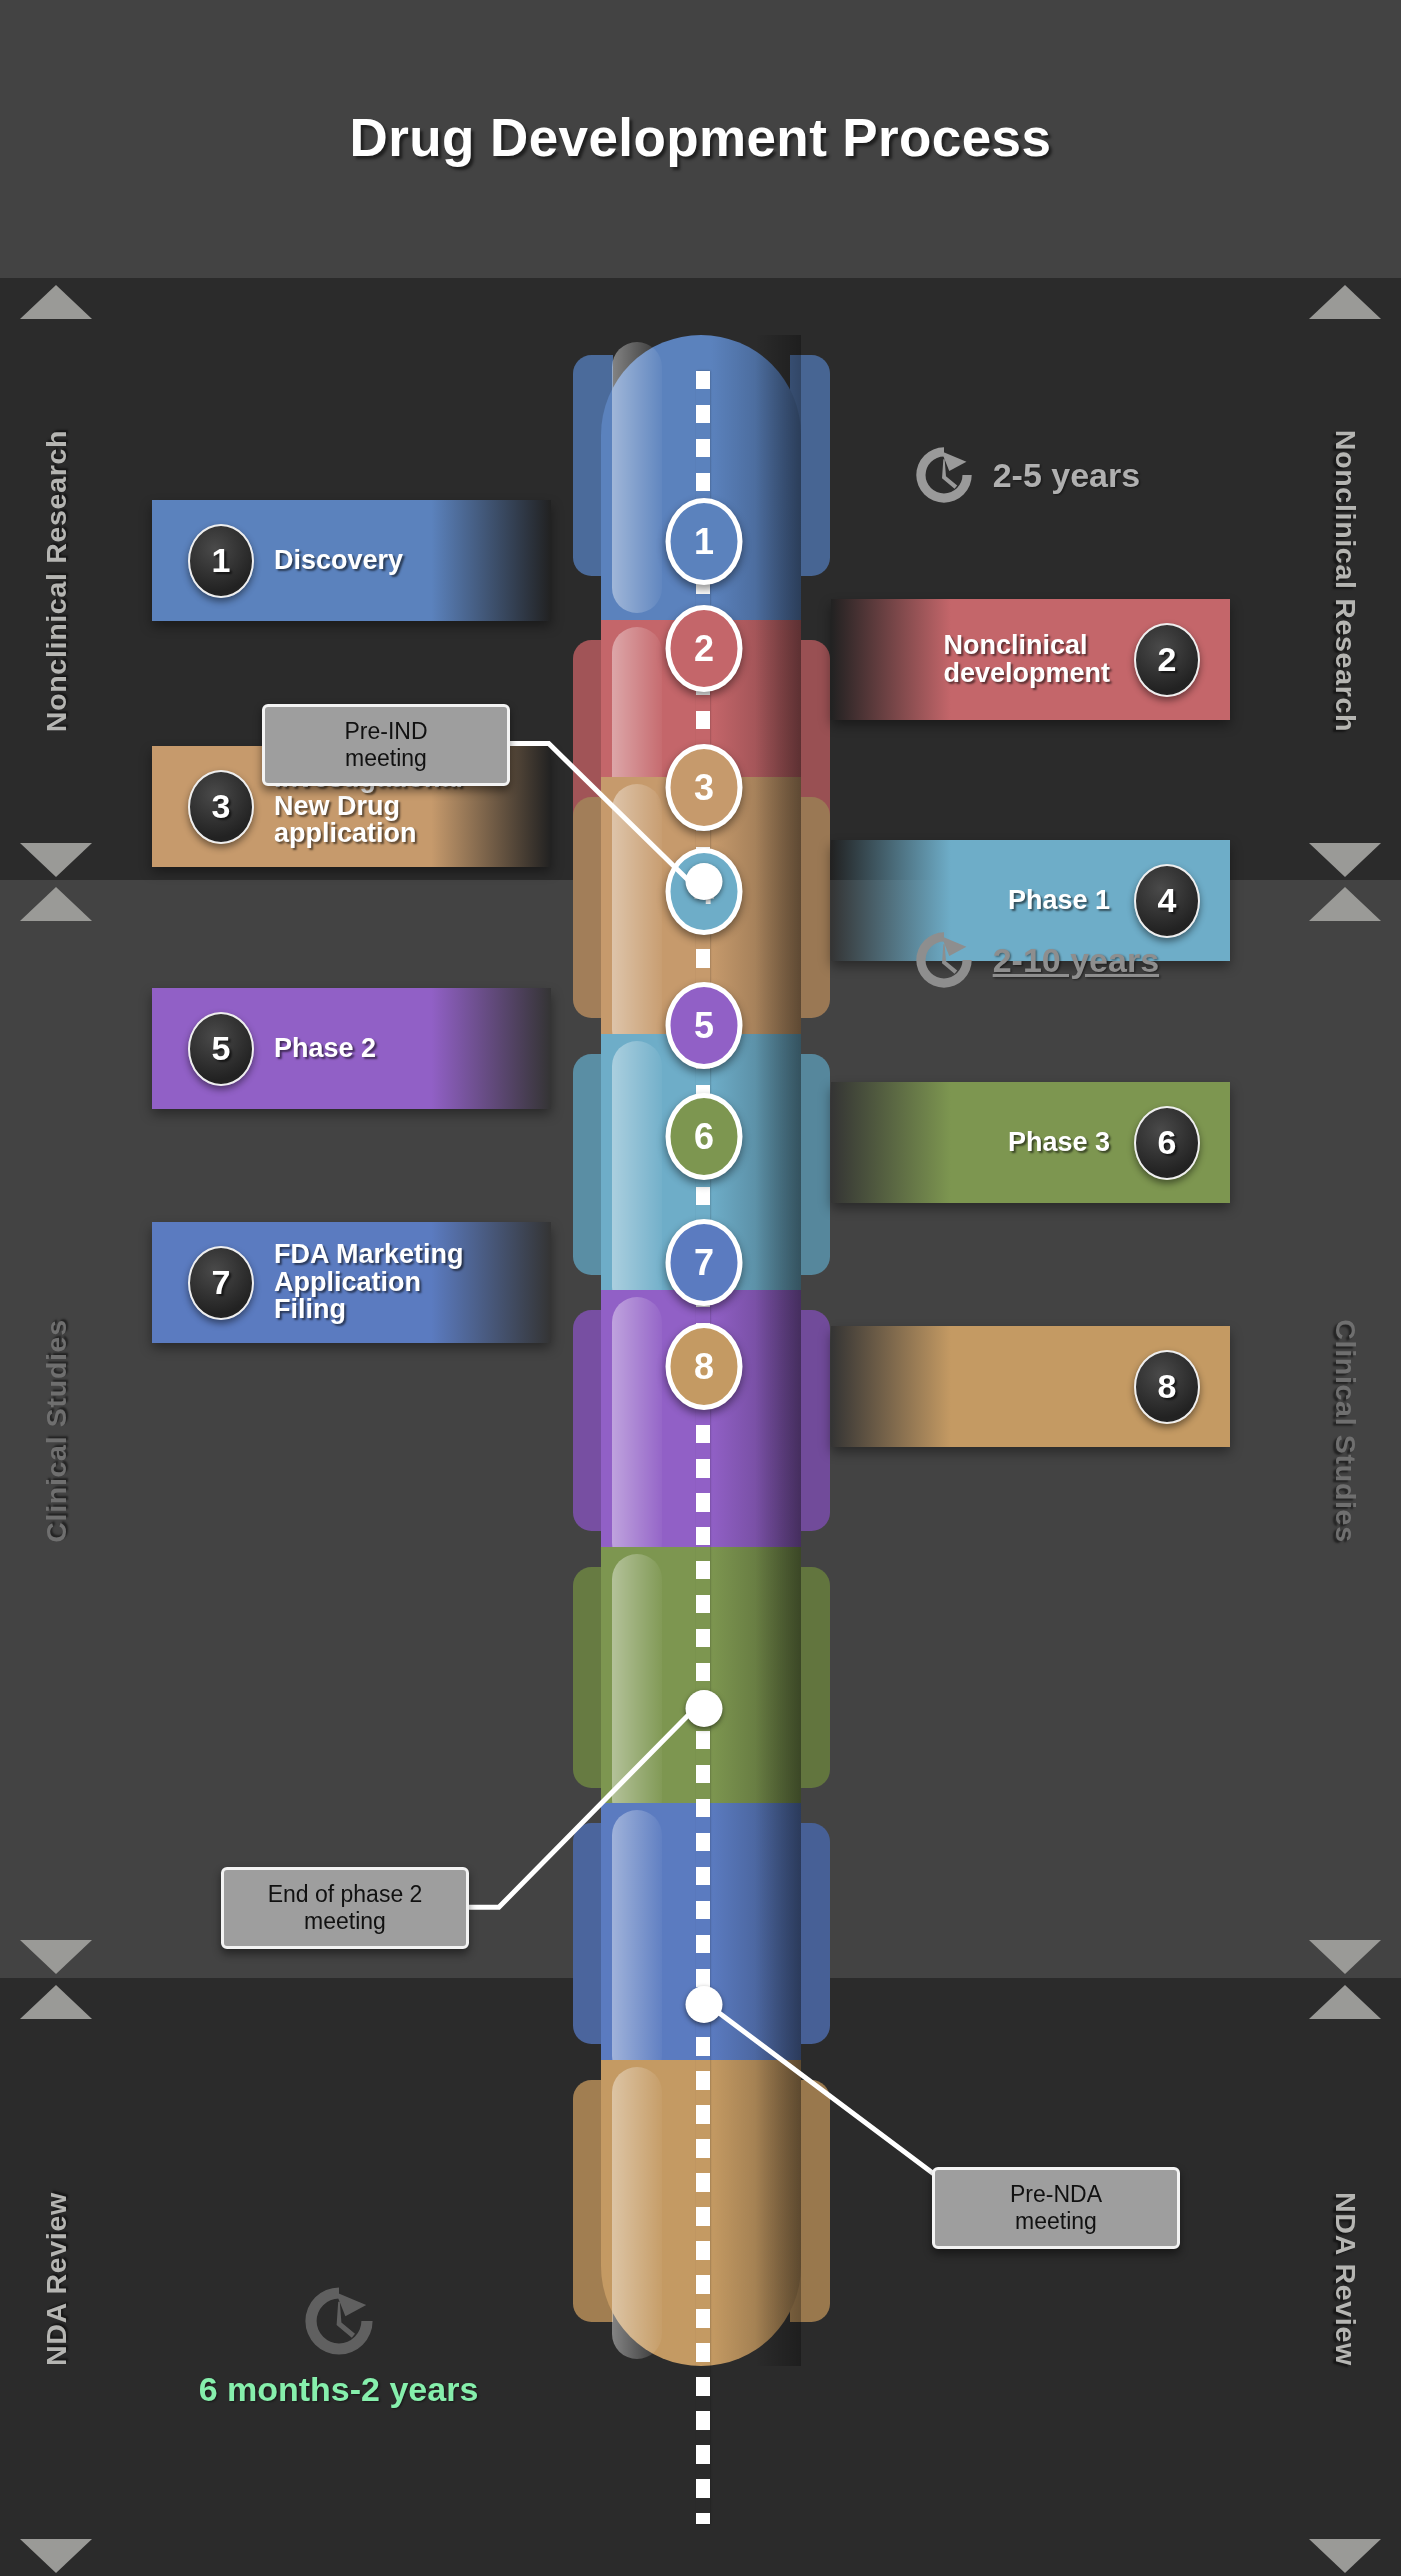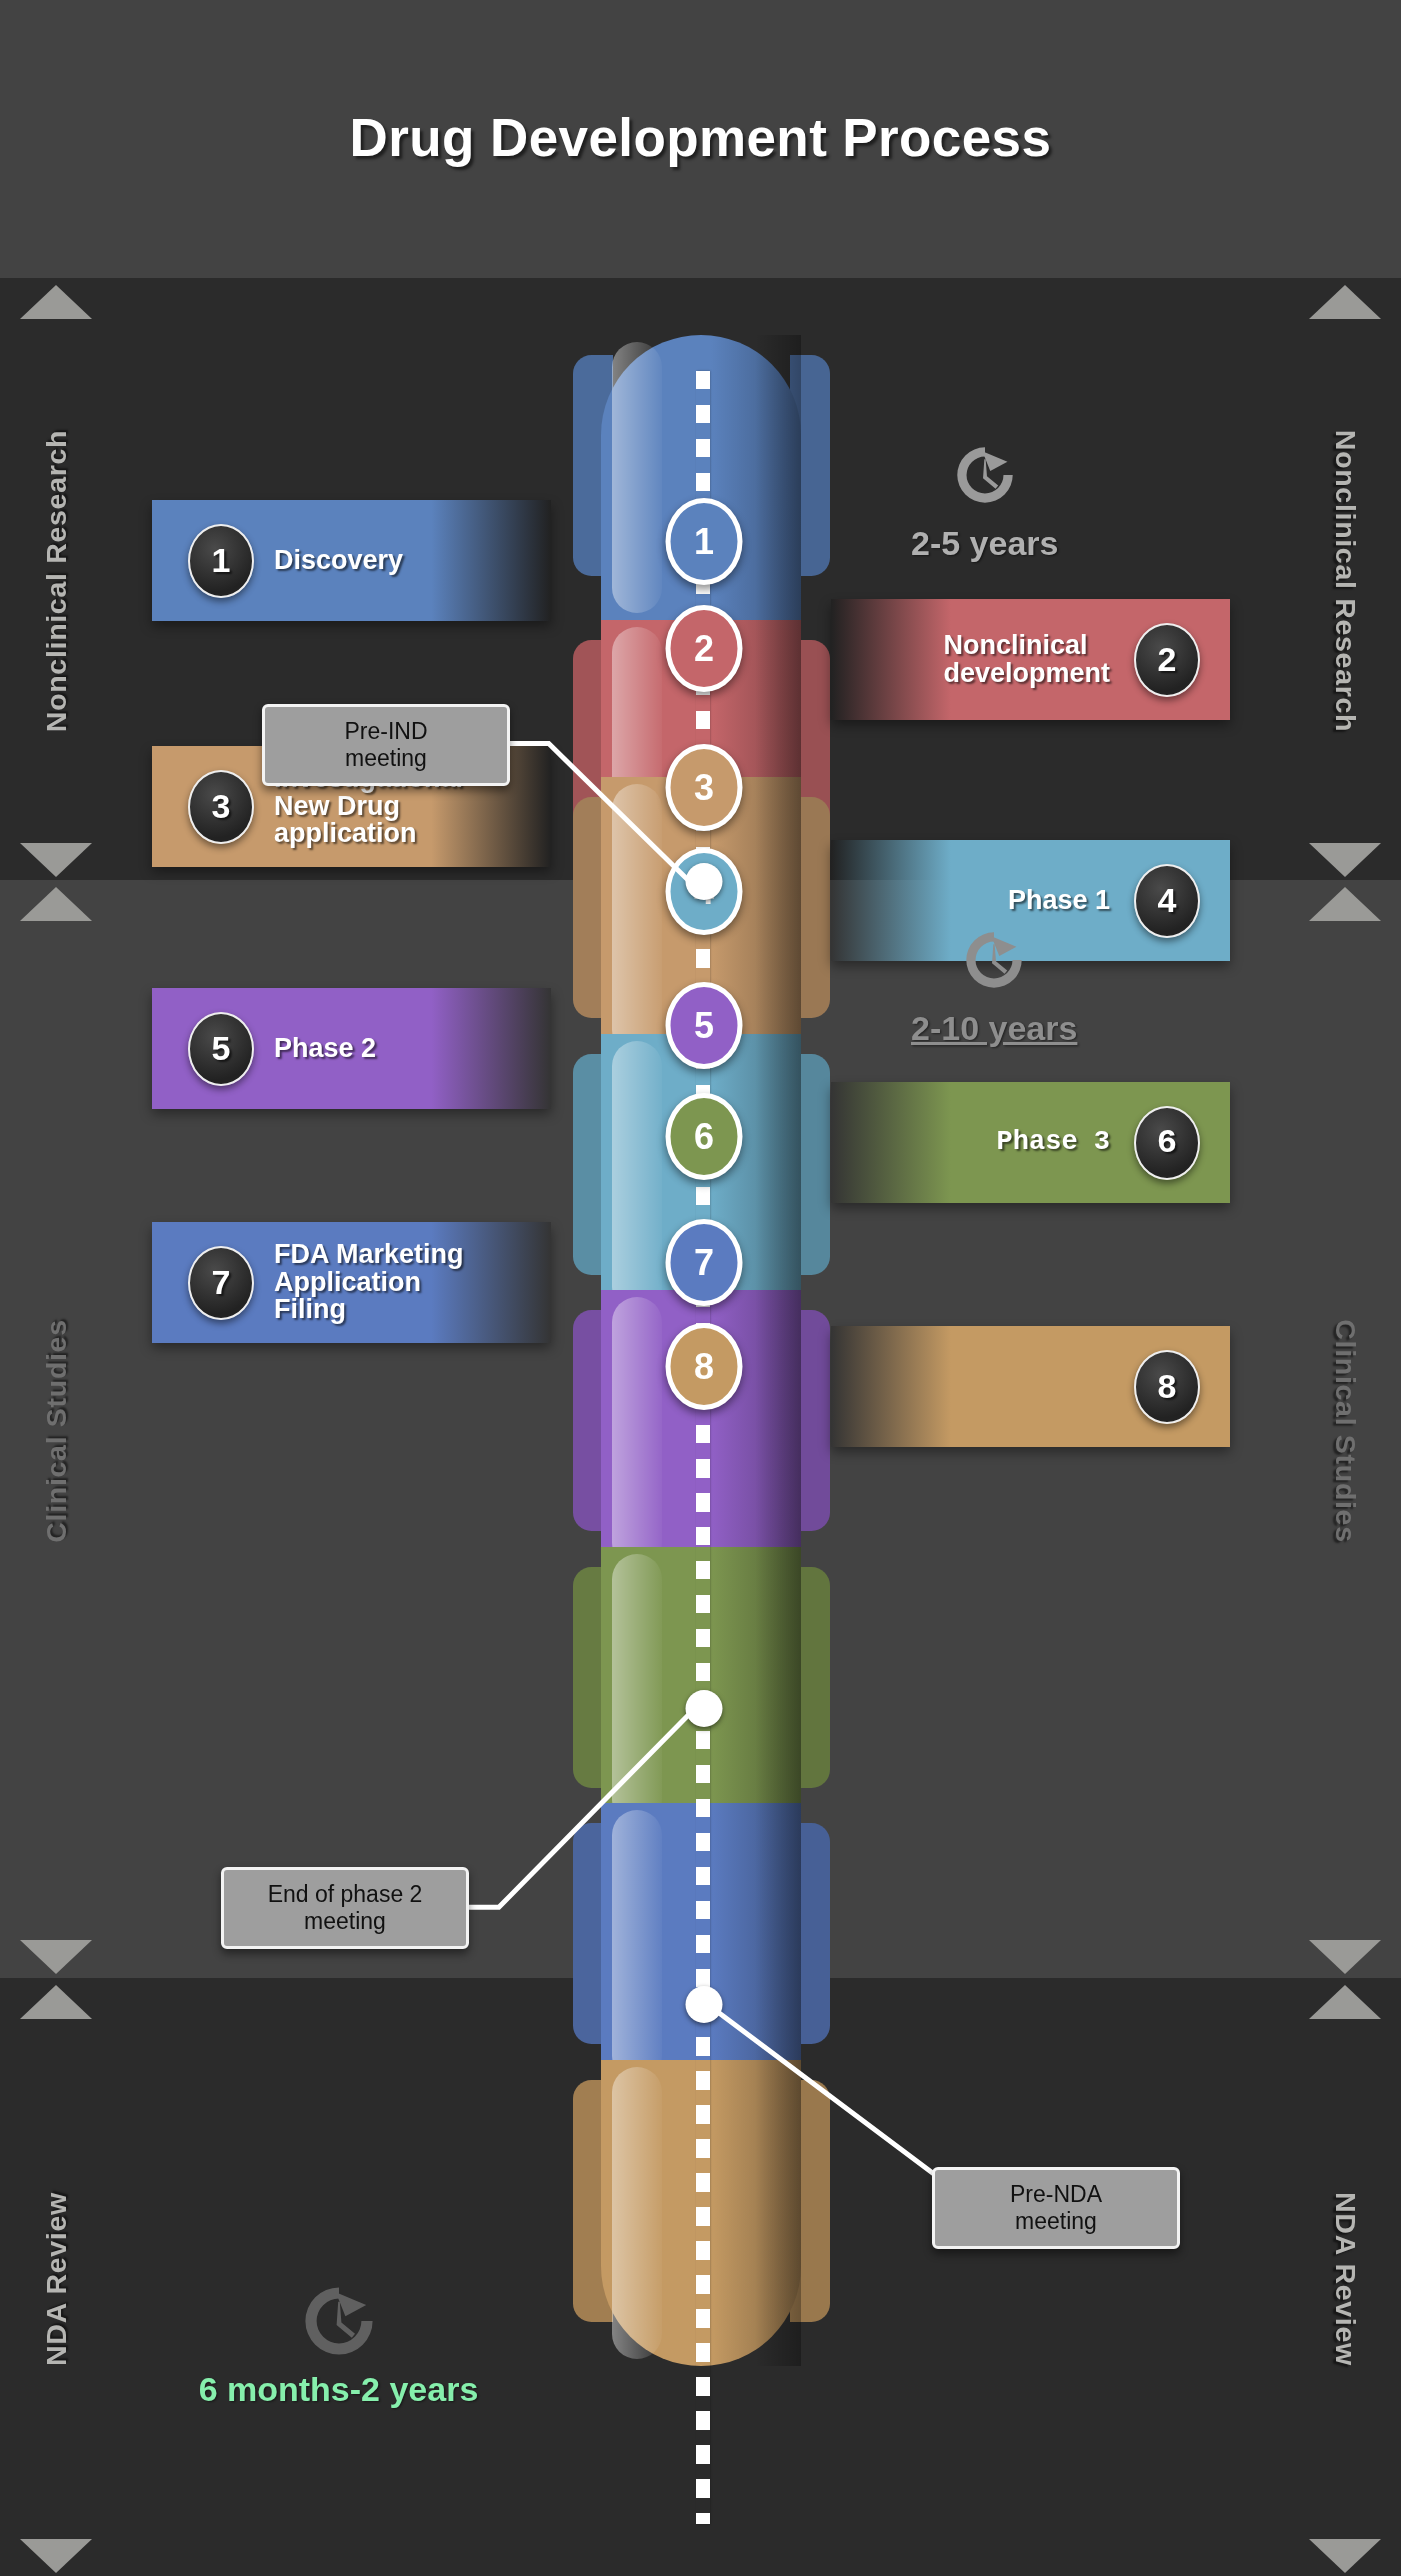--- a/index.html
+++ b/index.html
@@ -118,21 +118,21 @@
     box-shadow:0 3.6px 7.1px rgba(0,0,0,.45);
   }
   .banner-text{
     color:#ffffff; font-size:27px; font-weight:bold; line-height:1.03;
     text-shadow:2.1px 2.1px 2.1px rgba(0,0,0,.55); white-space:pre-line;
   }
   .banner.left  .banner-text{ margin-left:20px; }
   .banner.right .banner-text{ margin-right:24px; text-align:left; }
 
   
-  .duration{ position:absolute; display:flex; align-items:center; gap:15.7px;flex-direction:column; }
+  .duration{ position:absolute; display:flex; align-items:center; gap:15.7px; }
   .duration .txt{ font-size:34px; font-weight:bold; text-shadow:1.4px 1.4px 2.1px rgba(0,0,0,.45); }
   .duration.stacked{ flex-direction:column; gap:8.6px; }
 
   
   .callout{
     position:absolute; background:#9e9e9e; border:3.6px solid #f3f3f3;
     border-radius:6px; padding:11.4px 15.7px; color:#111111;
     font-size:23px; line-height:1.16; text-align:center; white-space:pre-line;
     box-shadow:0 4.3px 8.6px rgba(0,0,0,.45);
   }
@@ -266,21 +266,21 @@
 application</div>
     </div>
     <div class="banner right" style="top: 840px; width: 399px; background: linear-gradient(270deg, rgb(110, 173, 200) 0%, rgb(110, 173, 200) 70%, rgba(0, 0, 0, 0.22) 100%);">
       <div class="banner-text">Phase 1</div>
       <div class="badge">4</div>
     </div>
     <div class="banner left" style="top: 988px; width: 399px; background: linear-gradient(90deg, rgb(145, 96, 198) 0%, rgb(145, 96, 198) 70%, rgba(0, 0, 0, 0.22) 100%);">
       <div class="badge">5</div>
       <div class="banner-text">Phase 2</div>
     </div>
-    <div class="banner right" style="top: 1082px; width: 399px; background: linear-gradient(270deg, rgb(125, 150, 80) 0%, rgb(125, 150, 80) 70%, rgba(0, 0, 0, 0.22) 100%); font-family: Liberation Mono, monospace;">
+    <div class="banner right" style="top: 1082px; width: 399px; background: linear-gradient(270deg, rgb(125, 150, 80) 0%, rgb(125, 150, 80) 70%, rgba(0, 0, 0, 0.22) 100%);">
       <div class="banner-text">Phase 3</div>
       <div class="badge">6</div>
     </div>
     <div class="banner left" style="top: 1222px; width: 399px; background: linear-gradient(90deg, rgb(91, 123, 192) 0%, rgb(91, 123, 192) 70%, rgba(0, 0, 0, 0.22) 100%);">
       <div class="badge">7</div>
       <div class="banner-text">FDA Marketing
 Application
 Filing</div>
     </div>
     <div class="banner right" style="top: 1326px; width: 399px; background: linear-gradient(270deg, rgb(196, 154, 99) 0%, rgb(196, 154, 99) 70%, rgba(0, 0, 0, 0.22) 100%);">

